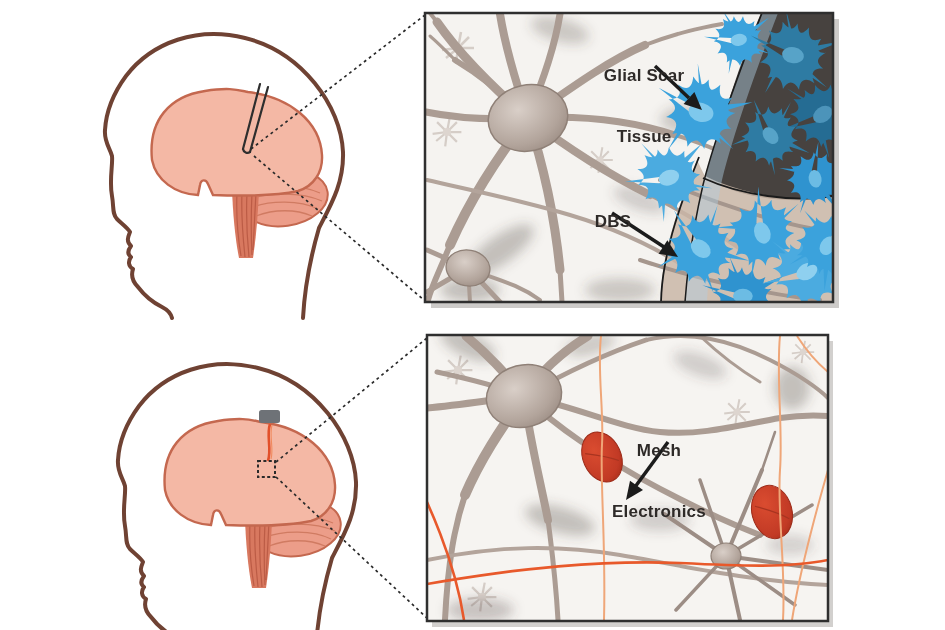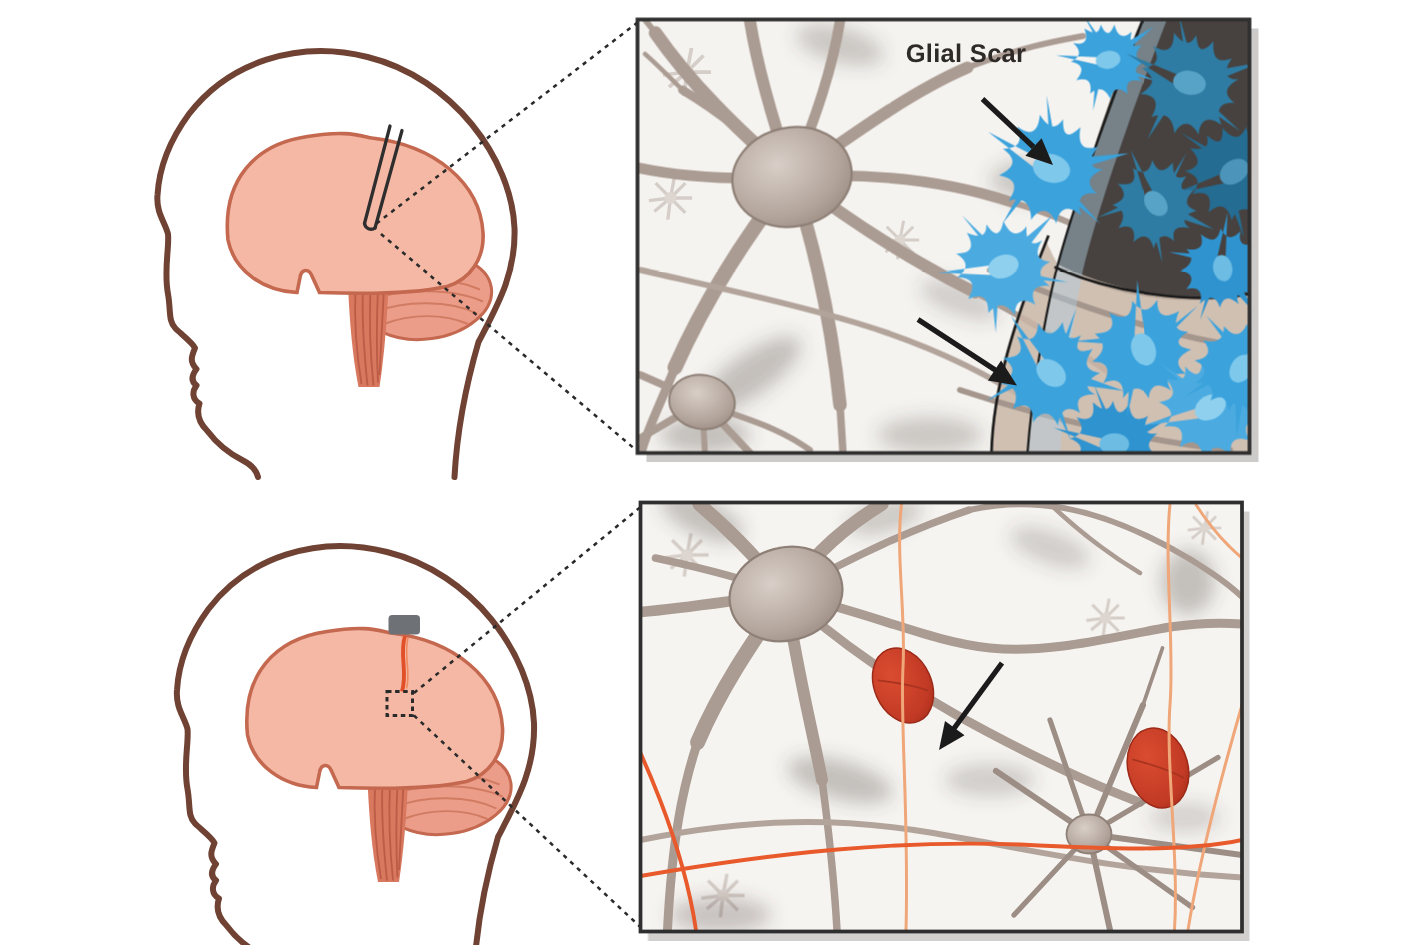--- a/index.html
+++ b/index.html
@@ -5,21 +5,21 @@
   html,body{margin:0;padding:0;background:#ffffff;}
   #canvas{
     position:relative;width:945px;height:630px;background:#ffffff;
     font-family:"Liberation Sans",sans-serif;overflow:hidden;
   }
   #art{position:absolute;left:0;top:0;}
   .callout{
     position:absolute;text-align:center;font-weight:bold;
     font-size:17px;line-height:21px;color:#2E2A28;letter-spacing:.2px;
   }
-  .callout span{display:block;}
+  .callout span{display:block;margin-top:40px;}
 </style>
 </head>
 <body>
 
 <div id="canvas">
 
 <svg id="art" width="945" height="630" viewBox="0 0 945 630">
   <defs>
     <radialGradient id="somaGrad" cx="40%" cy="35%" r="75%">
       <stop offset="0%" stop-color="#d9cfc8"></stop>
@@ -301,17 +301,23 @@
     <polygon points="678,257 658.6,253.7 667.4,240.3" fill="#1B1B1B"></polygon>
   </g>
   <g>
     <path d="M668,442 L635,487" stroke="#1B1B1B" stroke-width="3.5" fill="none"></path>
     <polygon points="626,500 630,480.7 643,490.1" fill="#1B1B1B"></polygon>
   </g>
 </svg>
 
 <div class="callout" style="left:564px;top:25px;width:160px;">
   <span>Glial Scar</span>
+  <span>Tissue</span>
 </div>
 <div class="callout" style="left:533px;top:171px;width:160px;">
+  <span>DBS</span>
 </div>
-
+<div class="callout" style="left:579px;top:400px;width:160px;">
+  <span>Mesh</span>
+  <span>Electronics</span>
 </div>
 
+</div>
+
 </body></html>

